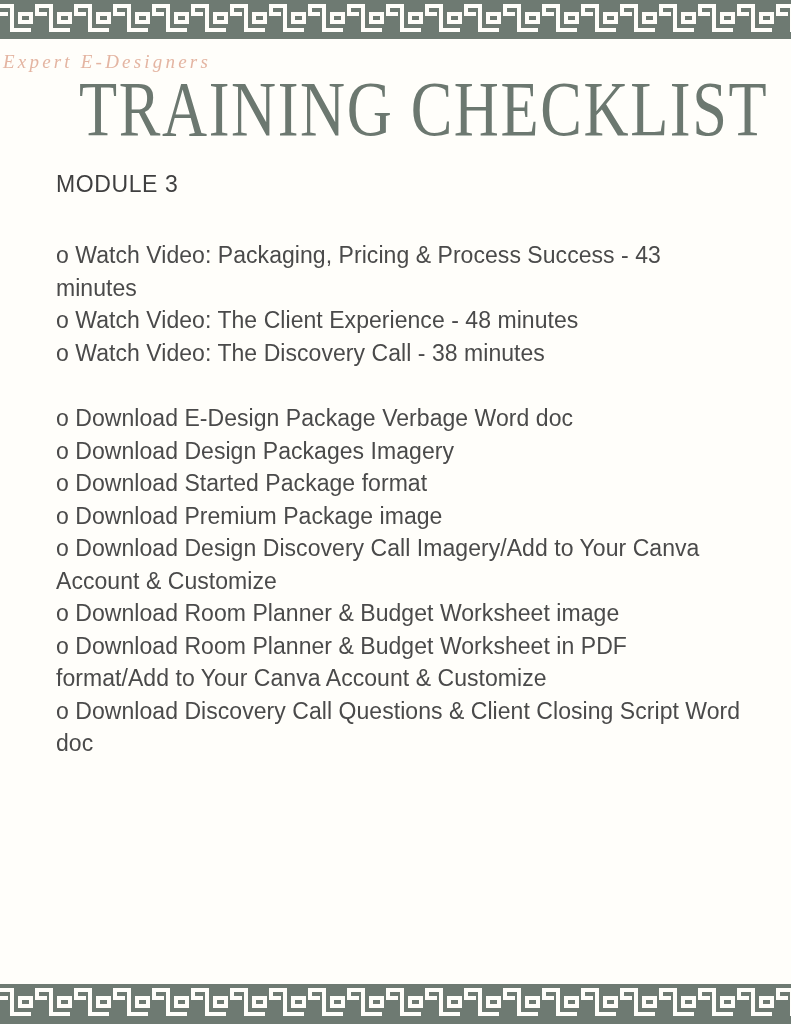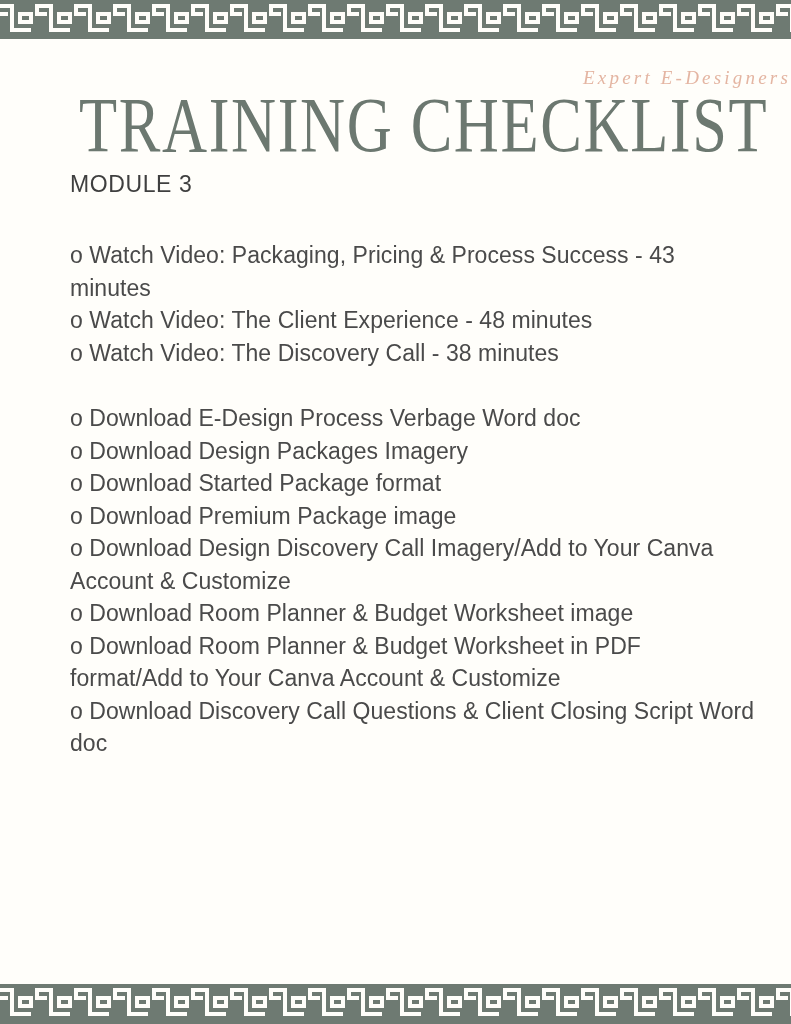--- a/index.html
+++ b/index.html
@@ -47,24 +47,24 @@
     left: 0;
     width: 791px;
     height: 3px;
     background: #6e7a72;
   }
   .band-rule-top { top: 36px; }
 
   
   .header {
     position: absolute;
-    top: 68px;
+    top: 52px;
     left: 0;
     width: 791px;
-    text-align: right;
+    text-align: left;
   }
   .eyebrow {
     font-family: "Liberation Serif", "DejaVu Serif", serif;
     font-style: italic;
     font-size: 19px;
     letter-spacing: 3.2px;
     color: #e4b5a2;
     line-height: 1;
     margin: 0 0 2px 0;
     padding-left: 3px;
@@ -79,21 +79,21 @@
     font-weight: 400;
     transform: scaleX(0.80);
     transform-origin: center top;
     white-space: nowrap;
   }
 
   
   .content {
     position: absolute;
     top: 172px;
-    left: 70px;
+    left: 56px;
     width: 690px;
   }
   .module-heading {
     font-family: "Liberation Sans", sans-serif;
     font-size: 23px;
     font-weight: 300;
     letter-spacing: 0.6px;
     color: #3f3f3f;
     margin: 0 0 42px 0;
     line-height: 1.1;
@@ -156,21 +156,21 @@
     <div class="checklist-group">
       <ul class="checklist">
         <li class="checklist-item">o Watch Video: Packaging, Pricing &amp; Process Success - 43 minutes</li>
         <li class="checklist-item">o Watch Video: The Client Experience - 48 minutes</li>
         <li class="checklist-item">o Watch Video: The Discovery Call - 38 minutes</li>
       </ul>
     </div>
 
     <div class="checklist-group">
       <ul class="checklist">
-        <li class="checklist-item">o Download E-Design Process Verbage Word doc</li>
+        <li class="checklist-item">o Download E-Design Package Verbage Word doc</li>
         <li class="checklist-item">o Download Design Packages Imagery</li>
         <li class="checklist-item">o Download Started Package format</li>
         <li class="checklist-item">o Download Premium Package image</li>
         <li class="checklist-item">o Download Design Discovery Call Imagery/Add to Your Canva Account &amp; Customize</li>
         <li class="checklist-item">o Download Room Planner &amp; Budget Worksheet image</li>
         <li class="checklist-item">o Download Room Planner &amp; Budget Worksheet in PDF format/Add to Your Canva Account &amp; Customize</li>
         <li class="checklist-item">o Download Discovery Call Questions &amp; Client Closing Script Word doc</li>
       </ul>
     </div>
   </div>

